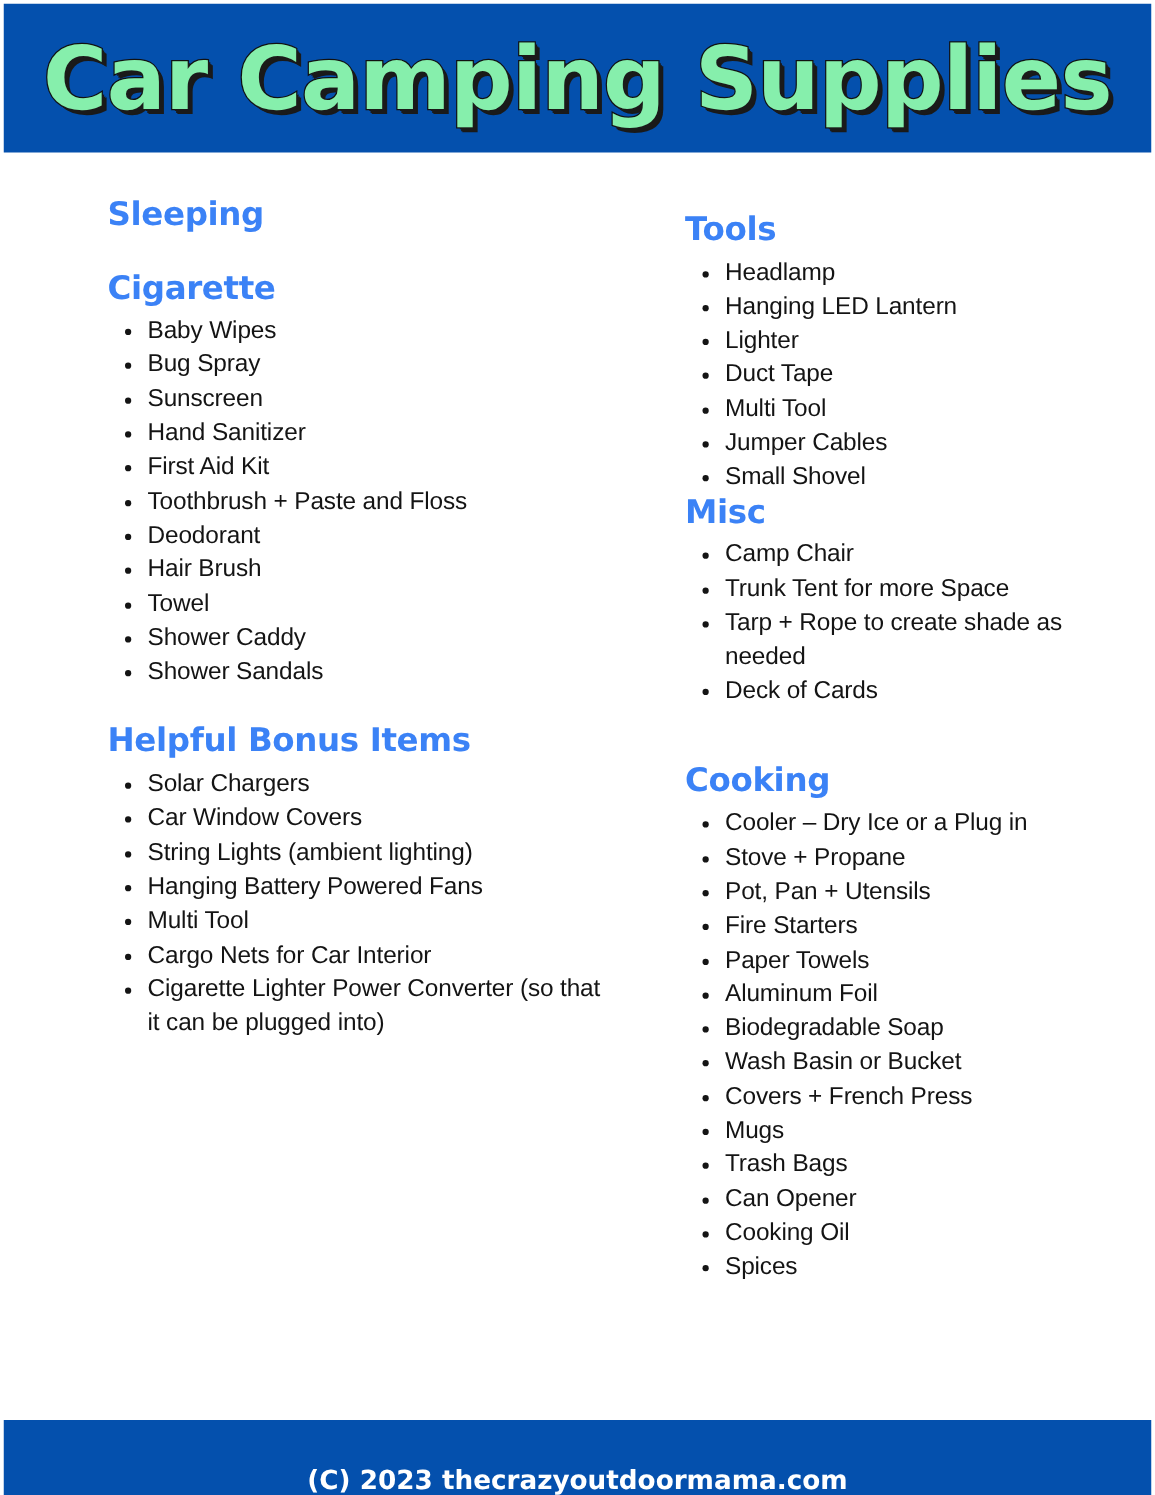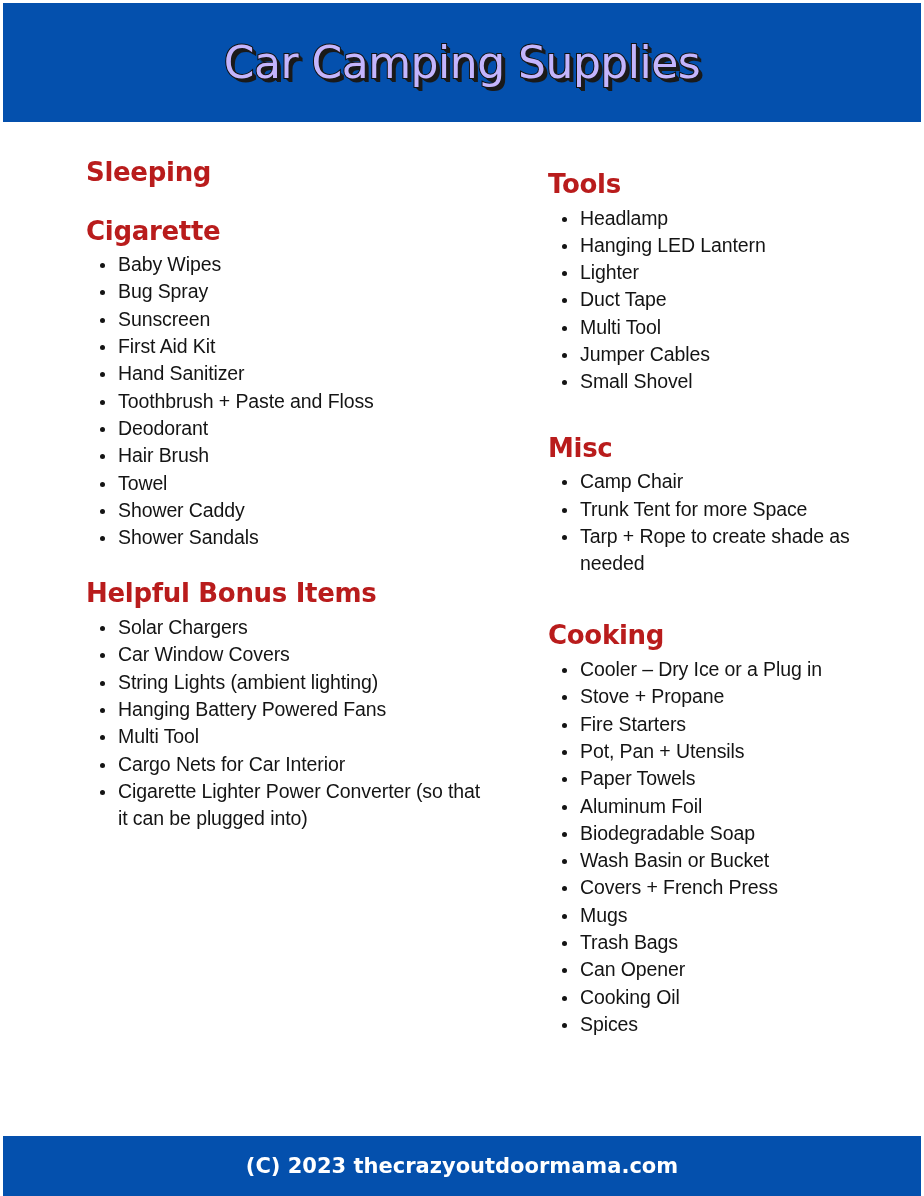--- a/index.html
+++ b/index.html
@@ -33,24 +33,24 @@
     top: 3px;
     width: 918px;
     height: 119px;
     background: #0450ad;
     display: flex;
     align-items: center;
     justify-content: center;
   }
   .header-title {
     font-family: "DejaVu Sans", sans-serif;
-    font-weight: normal;
-    font-size: 44px;
+    font-weight: bold;
+    font-size: 70px;
     letter-spacing: -0.5px;
-    color: #c4b5fd;
+    color: #86efac;
     line-height: 1;
     -webkit-text-stroke: 2px #111111;
     paint-order: stroke fill;
     text-shadow:
        3px 3px 0 #1a1a1a,
        2px 2px 0 #1a1a1a,
        4px 4px 0 #1a1a1a;
     white-space: nowrap;
   }
 
@@ -76,21 +76,21 @@
   }
 
   .section {
     margin-bottom: 0;
   }
   .section-heading {
     font-family: "DejaVu Sans", sans-serif;
     font-weight: bold;
     font-size: 26px;
     line-height: 1.1;
-    color: #b91c1c;
+    color: #3b82f6;
     letter-spacing: -0.3px;
     margin: 0 0 6px 0;
   }
   ul.item-list {
     list-style: none;
     margin: 0;
     padding: 0;
   }
   ul.item-list li {
     position: relative;
@@ -110,33 +110,33 @@
     border-radius: 50%;
     background: #141414;
   }
 
   
   .col-left .sec-sleeping      { margin-top: 36px; }
   .col-left .sec-toiletries    { margin-top: 30px; }
   .col-left .sec-bonus         { margin-top: 28px; }
 
   .col-right .sec-tools        { margin-top: 48px; }
-  .col-right .sec-misc         { margin-top: 38px; }
+  .col-right .sec-misc         { }
   .col-right .sec-cooking      { margin-top: 44px; }
 
   
   .footer-bar {
     position: absolute;
     left: 3px;
     bottom: 0px;
     width: 918px;
     height: 60px;
     background: #0450ad;
     display: flex;
-    align-items: center;
+    align-items: flex-end;
     justify-content: center;
   }
   .footer-text {
     font-family: "DejaVu Sans", sans-serif;
     font-weight: bold;
     font-size: 21px;
     color: #ffffff;
     letter-spacing: 0px;
     white-space: nowrap;
   }
@@ -157,22 +157,22 @@
       <div class="section sec-sleeping">
         <h2 class="section-heading">Sleeping</h2>
       </div>
 
       <div class="section sec-toiletries">
         <h2 class="section-heading">Cigarette</h2>
         <ul class="item-list">
           <li>Baby Wipes</li>
           <li>Bug Spray</li>
           <li>Sunscreen</li>
+          <li>Hand Sanitizer</li>
           <li>First Aid Kit</li>
-          <li>Hand Sanitizer</li>
           <li>Toothbrush + Paste and Floss</li>
           <li>Deodorant</li>
           <li>Hair Brush</li>
           <li>Towel</li>
           <li>Shower Caddy</li>
           <li>Shower Sandals</li>
         </ul>
       </div>
 
       <div class="section sec-bonus">
@@ -204,30 +204,31 @@
           <li>Small Shovel</li>
         </ul>
       </div>
 
       <div class="section sec-misc">
         <h2 class="section-heading">Misc</h2>
         <ul class="item-list">
           <li>Camp Chair</li>
           <li>Trunk Tent for more Space</li>
           <li>Tarp + Rope to create shade as needed</li>
+          <li>Deck of Cards</li>
         </ul>
       </div>
 
       <div class="section sec-cooking">
         <h2 class="section-heading">Cooking</h2>
         <ul class="item-list">
           <li>Cooler – Dry Ice or a Plug in</li>
           <li>Stove + Propane</li>
+          <li>Pot, Pan + Utensils</li>
           <li>Fire Starters</li>
-          <li>Pot, Pan + Utensils</li>
           <li>Paper Towels</li>
           <li>Aluminum Foil</li>
           <li>Biodegradable Soap</li>
           <li>Wash Basin or Bucket</li>
           <li>Covers + French Press</li>
           <li>Mugs</li>
           <li>Trash Bags</li>
           <li>Can Opener</li>
           <li>Cooking Oil</li>
           <li>Spices</li>

